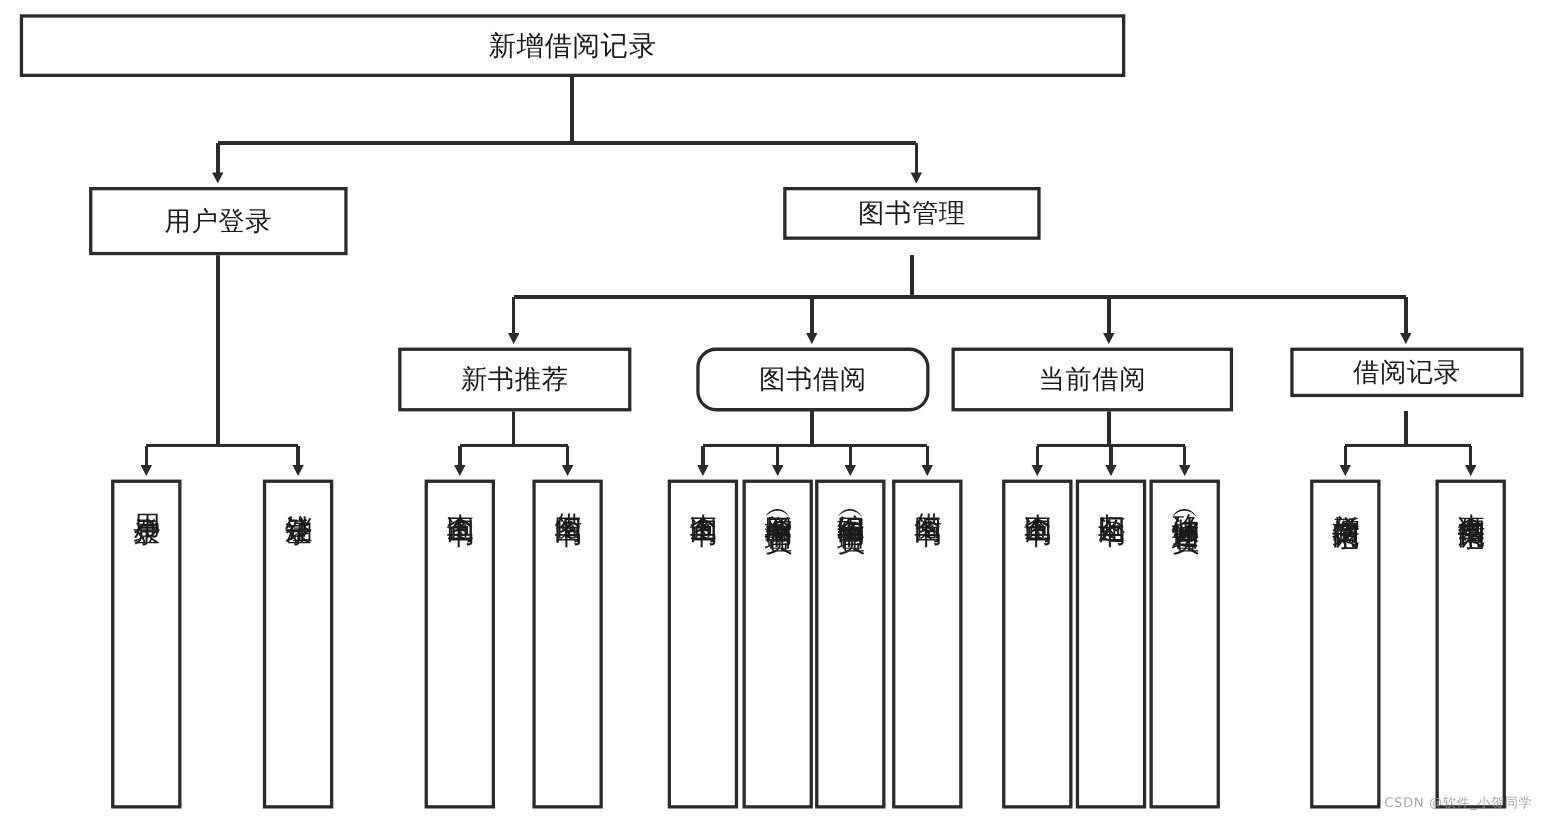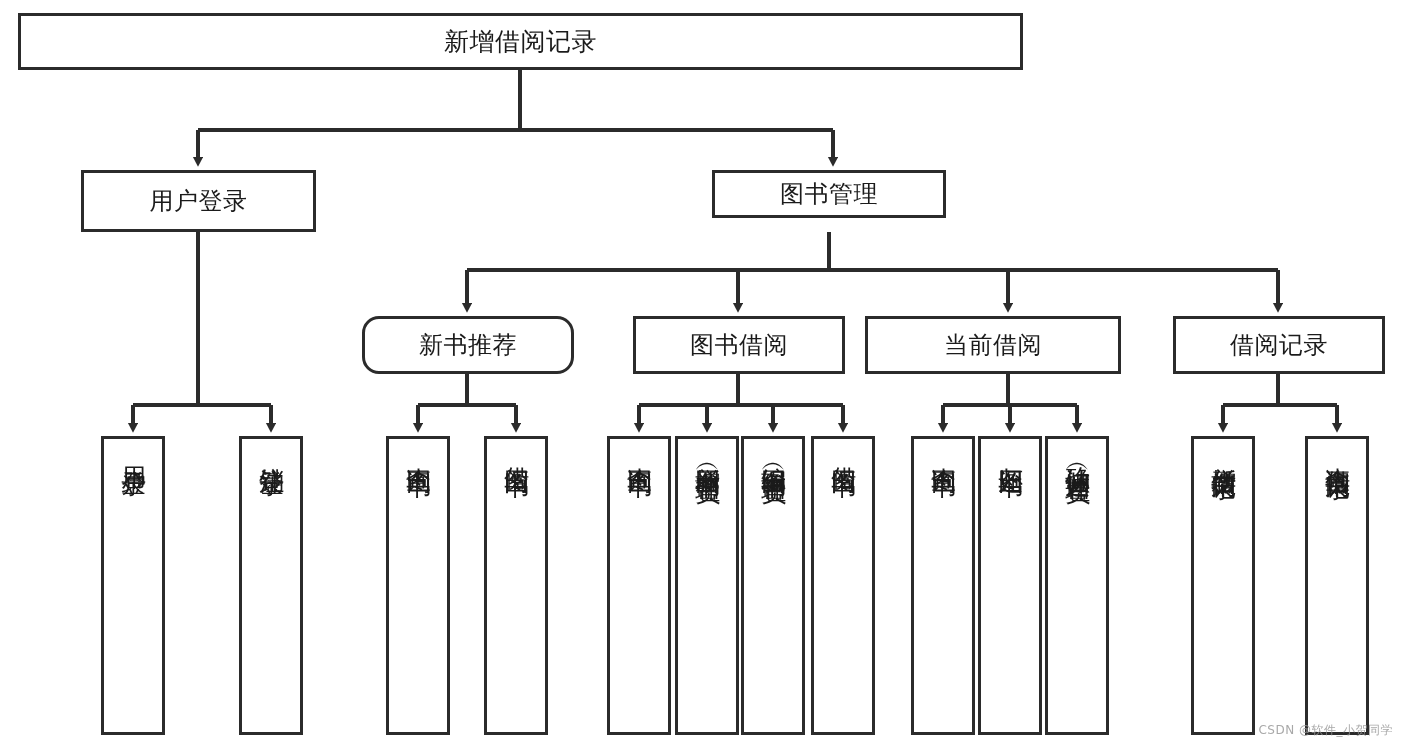--- a/index.html
+++ b/index.html
@@ -134,30 +134,30 @@
     <span class="node-label">新增借阅记录</span>
   </div>
 
   <div class="node horizontal" style="left:81px; top:170px; width:235px; height:62px;">
     <span class="node-label">用户登录</span>
   </div>
   <div class="node horizontal" style="left:712px; top:170px; width:234px; height:48px;">
     <span class="node-label">图书管理</span>
   </div>
 
-  <div class="node horizontal" style="left:362px; top:316px; width:212px; height:58px;border-radius:17px;">
+  <div class="node horizontal" style="left:362px; top:316px; width:212px; height:58px;">
     <span class="node-label">新书推荐</span>
   </div>
-  <div class="node horizontal" style="left:633px; top:316px; width:212px; height:58px;">
+  <div class="node horizontal" style="left:633px; top:316px; width:212px; height:58px;border-radius:18px;">
     <span class="node-label">图书借阅</span>
   </div>
   <div class="node horizontal" style="left:865px; top:316px; width:256px; height:58px;">
     <span class="node-label">当前借阅</span>
   </div>
-  <div class="node horizontal" style="left:1173px; top:316px; width:212px; height:58px;">
+  <div class="node horizontal" style="left:1173px; top:316px; width:212px; height:45px;">
     <span class="node-label">借阅记录</span>
   </div>
 
   <div class="node vertical" style="left:101px; top:436px; width:64px; height:299px;">
     <span class="node-label">用户登录</span>
   </div>
   <div class="node vertical" style="left:239px; top:436px; width:64px; height:299px;">
     <span class="node-label">注销登录</span>
   </div>
 

